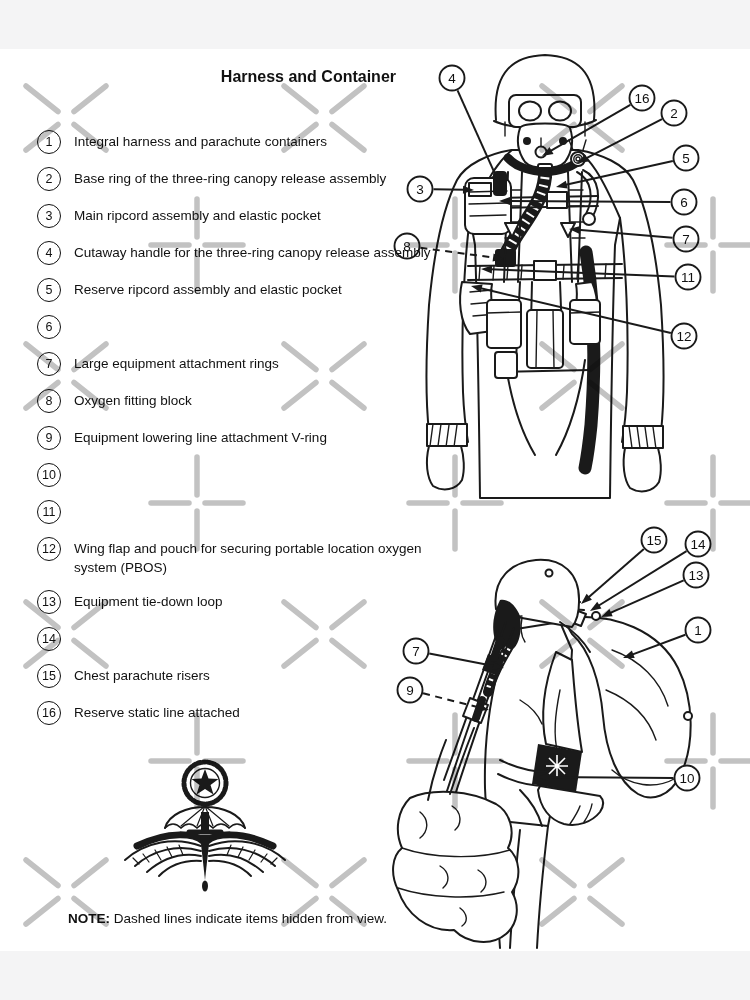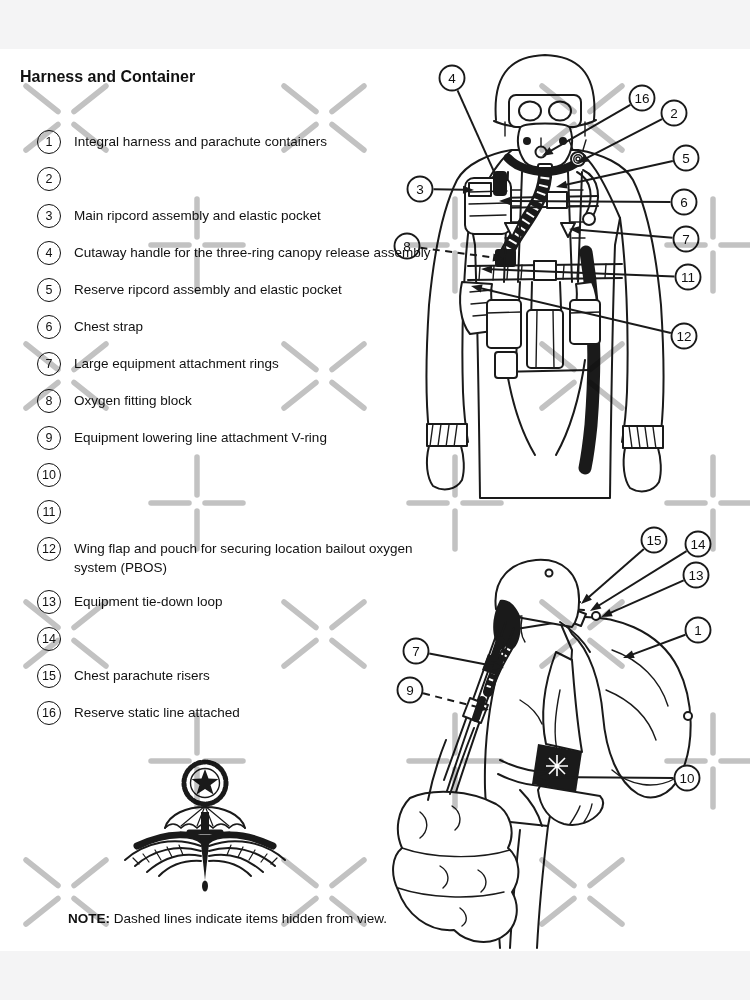--- a/index.html
+++ b/index.html
@@ -6,21 +6,21 @@
   .page{position:relative;width:750px;height:1000px;overflow:hidden;background:#ffffff;
         font-family:"Liberation Sans", sans-serif;color:#111;}
   .band{position:absolute;left:0;width:750px;background:#f4f4f5;z-index:0;}
   .band.top{top:0;height:49px;}
   .band.bottom{top:951px;height:49px;}
   .art{position:absolute;left:0;top:0;width:750px;height:1000px;z-index:1;}
   .art .ln{stroke:#1a1a1a;fill:none;stroke-width:2;stroke-linecap:round;stroke-linejoin:round;}
   .art .thin{stroke-width:1.4;}
   .art .dark{fill:#1a1a1a;stroke:none;}
   .art .wfill{fill:#ffffff;}
-  .title{position:absolute;left:20px;top:66px;width:376px;text-align:left;
+  .title{position:absolute;left:20px;top:66px;width:376px;text-align:right;
          font-weight:bold;font-size:16px;line-height:21px;z-index:2;}
   .legend{position:absolute;left:37px;top:130px;width:402px;z-index:2;}
   .li{display:flex;align-items:flex-start;margin-bottom:13px;}
   .num{flex:0 0 auto;width:22px;height:22px;border:1.7px solid #111;border-radius:50%;
        display:inline-flex;align-items:center;justify-content:center;font-size:12.5px;}
   .txt{margin:2px 0 0 13px;width:368px;font-size:13.5px;line-height:19px;}
   .note{position:absolute;left:68px;top:911px;font-size:13.5px;z-index:2;}
   .note b{font-weight:bold;}
   .insignia{position:absolute;left:115px;top:750px;z-index:2;}
   .wm{position:absolute;left:0;top:0;width:750px;height:1000px;z-index:3;
@@ -240,36 +240,36 @@
     <div>Harness and Container</div>
   </div>
 
   <div class="legend" id="legend">
       <div class="li">
         <span class="num">1</span>
         <span class="txt">Integral harness and parachute containers</span>
       </div>
       <div class="li">
         <span class="num">2</span>
+        <span class="txt">Base ring of the three-ring canopy release assembly</span>
       </div>
       <div class="li">
         <span class="num">3</span>
         <span class="txt">Main ripcord assembly and elastic pocket</span>
       </div>
       <div class="li">
         <span class="num">4</span>
         <span class="txt">Cutaway handle for the three-ring canopy release assembly</span>
       </div>
       <div class="li">
         <span class="num">5</span>
         <span class="txt">Reserve ripcord assembly and elastic pocket</span>
       </div>
       <div class="li">
         <span class="num">6</span>
-        <span class="txt">Chest strap</span>
       </div>
       <div class="li">
         <span class="num">7</span>
         <span class="txt">Large equipment attachment rings</span>
       </div>
       <div class="li">
         <span class="num">8</span>
         <span class="txt">Oxygen fitting block</span>
       </div>
       <div class="li">
@@ -277,21 +277,21 @@
         <span class="txt">Equipment lowering line attachment V-ring</span>
       </div>
       <div class="li">
         <span class="num">10</span>
       </div>
       <div class="li">
         <span class="num">11</span>
       </div>
       <div class="li">
         <span class="num">12</span>
-        <span class="txt">Wing flap and pouch for securing location bailout oxygen system (PBOS)</span>
+        <span class="txt">Wing flap and pouch for securing portable location oxygen system (PBOS)</span>
       </div>
       <div class="li">
         <span class="num">13</span>
         <span class="txt">Equipment tie-down loop</span>
       </div>
       <div class="li">
         <span class="num">14</span>
       </div>
       <div class="li">
         <span class="num">15</span>

